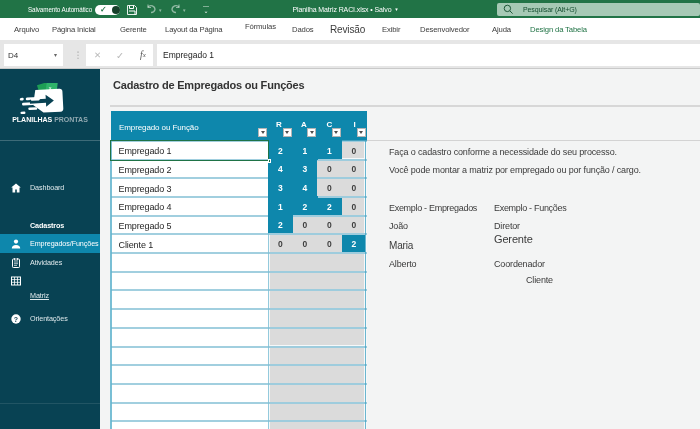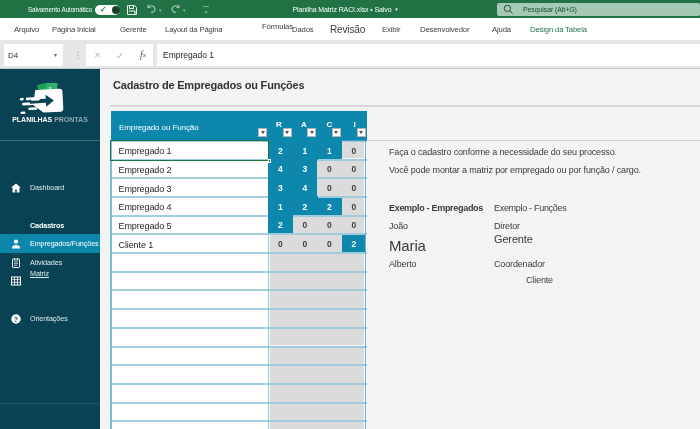--- a/index.html
+++ b/index.html
@@ -34,21 +34,21 @@
 <svg class="a" style="left:503px;top:3.5px;" width="11" height="11" viewBox="0 0 11 11">
 <circle cx="4.4" cy="4.4" r="3.2" fill="none" stroke="#124b2d" stroke-width="0.9"></circle>
 <path d="M6.9 6.9 L9.6 9.6" stroke="#124b2d" stroke-width="0.9"></path>
 </svg>
 <div class="a ct" style="left:523px;top:2.5px;height:13px;font-size:7px;letter-spacing:-0.1px;color:#124b2d;">Pesquisar (Alt+G)</div>
 <div class="a" style="left:0;top:18px;width:700px;height:23px;background:#fff;border-bottom:1px solid #e6e6e6;"></div>
 <div class="a ct" style="left:14px;top:18px;height:22px;font-size:7.7px;letter-spacing:-0.15px;color:#3c3c3c;white-space:nowrap;">Arquivo</div>
 <div class="a ct" style="left:52px;top:18px;height:22px;font-size:7.7px;letter-spacing:-0.15px;color:#3c3c3c;white-space:nowrap;">Página Inicial</div>
 <div class="a ct" style="left:120px;top:18px;height:22px;font-size:7.7px;letter-spacing:-0.15px;color:#3c3c3c;white-space:nowrap;">Gerente</div>
 <div class="a ct" style="left:165px;top:18px;height:22px;font-size:7.7px;letter-spacing:-0.15px;color:#3c3c3c;white-space:nowrap;">Layout da Página</div>
-<div class="a ct" style="left:262px;top:18px;height:17px;font-size:7.7px;letter-spacing:-0.15px;color:#3c3c3c;white-space:nowrap;">Fórmulas</div>
+<div class="a ct" style="left:245px;top:18px;height:17px;font-size:7.7px;letter-spacing:-0.15px;color:#3c3c3c;white-space:nowrap;">Fórmulas</div>
 <div class="a ct" style="left:292px;top:18px;height:22px;font-size:7.7px;letter-spacing:-0.15px;color:#3c3c3c;white-space:nowrap;">Dados</div>
 <div class="a ct" style="left:330px;top:18px;height:22px;font-size:10px;letter-spacing:-0.15px;color:#3c3c3c;white-space:nowrap;">Revisão</div>
 <div class="a ct" style="left:382px;top:18px;height:22px;font-size:7.7px;letter-spacing:-0.15px;color:#3c3c3c;white-space:nowrap;">Exibir</div>
 <div class="a ct" style="left:420px;top:18px;height:22px;font-size:7.7px;letter-spacing:-0.15px;color:#3c3c3c;white-space:nowrap;">Desenvolvedor</div>
 <div class="a ct" style="left:492px;top:18px;height:22px;font-size:7.7px;letter-spacing:-0.15px;color:#3c3c3c;white-space:nowrap;">Ajuda</div>
 <div class="a ct" style="left:530px;top:18px;height:22px;font-size:7.7px;letter-spacing:-0.15px;color:#217346;white-space:nowrap;">Design da Tabela</div>
 <div class="a" style="left:0;top:41px;width:700px;height:28px;background:#e6e6e6;border-bottom:1px solid #c9c9c9;"></div>
 <div class="a" style="left:4px;top:44px;width:59px;height:22px;background:#fff;"></div>
 <div class="a ct" style="left:8px;top:44px;height:22px;font-size:8px;color:#333;">D4</div>
 <div class="a" style="left:54px;top:51px;font-size:6px;color:#666;">▾</div>
@@ -77,21 +77,21 @@
 </g>
 </svg>
 <div class="a" style="left:0;top:116px;width:100px;text-align:center;font-size:7px;color:#fff;font-weight:bold;letter-spacing:0;">PLANILHAS <span style="color:#92a9b1;font-weight:bold;">PRONTAS</span></div>
 <div class="a" style="left:0;top:139.5px;width:100px;height:1px;background:rgba(255,255,255,.22);"></div>
 <div class="a" style="left:0;top:402.6px;width:100px;height:1px;background:rgba(255,255,255,.10);"></div>
 <div class="a" style="left:0;top:234.3px;width:100px;height:18.70px;background:#0e87ac;"></div>
 <div class="a ct" style="left:30px;top:178.6px;height:18px;font-size:7.2px;letter-spacing:-0.1px;color:#dfe9ec;font-weight:normal;white-space:nowrap;">Dashboard</div>
 <div class="a ct" style="left:30px;top:216.0px;height:18px;font-size:7.2px;letter-spacing:-0.1px;color:#fff;font-weight:bold;white-space:nowrap;">Cadastros</div>
 <div class="a ct" style="left:30px;top:234.7px;height:18px;font-size:7.2px;letter-spacing:-0.1px;color:#fff;font-weight:normal;white-space:nowrap;">Empregados/Funções</div>
 <div class="a ct" style="left:30px;top:253.39999999999998px;height:18px;font-size:7.2px;letter-spacing:-0.1px;color:#dfe9ec;font-weight:normal;white-space:nowrap;">Atividades</div>
-<div class="a ct" style="left:30px;top:264px;height:18px;font-size:7.2px;letter-spacing:-0.1px;color:#dfe9ec;font-weight:normal;white-space:nowrap;text-decoration:underline;">Matriz</div>
+<div class="a ct" style="left:30px;top:286px;height:18px;font-size:7.2px;letter-spacing:-0.1px;color:#dfe9ec;font-weight:normal;white-space:nowrap;text-decoration:underline;">Matriz</div>
 <div class="a ct" style="left:30px;top:309.5px;height:18px;font-size:7.2px;letter-spacing:-0.1px;color:#dfe9ec;font-weight:normal;white-space:nowrap;">Orientações</div>
 <svg class="a" style="left:11px;top:183px;" width="10" height="10" viewBox="0 0 10 10">
 <path d="M5 0.5 L9.8 4.6 h-1.3 v4.9 h-2.7 v-3 h-1.6 v3 H1.5 V4.6 H0.2 z" fill="#fff"></path>
 </svg>
 <svg class="a" style="left:11px;top:239px;" width="10" height="10" viewBox="0 0 10 10">
 <circle cx="5" cy="2.6" r="2.1" fill="#fff"></circle>
 <path d="M0.8 9.5 a4.2 3.6 0 0 1 8.4 0 z" fill="#fff"></path>
 </svg>
 <svg class="a" style="left:11px;top:257.5px;" width="10" height="10" viewBox="0 0 10 10">
 <rect x="1.5" y="1" width="7" height="8.5" rx="0.8" fill="none" stroke="#fff" stroke-width="1"></rect>
@@ -242,20 +242,20 @@
 <div class="a" style="left:269.60px;top:422.30px;width:23.70px;height:16.70px;background:#dbdbdb;"></div>
 <div class="a" style="left:292.50px;top:422.30px;width:25.30px;height:16.70px;background:#dbdbdb;"></div>
 <div class="a" style="left:317.00px;top:422.30px;width:25.30px;height:16.70px;background:#dbdbdb;"></div>
 <div class="a" style="left:341.50px;top:422.30px;width:22.90px;height:16.70px;background:#dbdbdb;"></div>
 <div class="a" style="left:110.4px;top:140.8px;width:1.3px;height:288.2px;background:rgba(98,180,206,.85);"></div>
 <div class="a" style="left:365.0px;top:140.8px;width:1.4px;height:288.2px;background:rgba(60,160,192,.75);"></div>
 <div class="a" style="left:110.2px;top:139.7px;width:159px;height:20.9px;border:1.8px solid #1f7346;"></div>
 <div class="a" style="left:267.8px;top:159px;width:3.6px;height:3.6px;background:#1e7145;border:0.5px solid #fff;"></div>
 <div class="a ct" style="left:389px;top:142.30px;height:18.7px;font-size:9px;letter-spacing:-0.15px;color:#3b3b3b;font-weight:normal;white-space:nowrap;">Faça o cadastro conforme a necessidade do seu processo.</div>
 <div class="a ct" style="left:389px;top:161.00px;height:18.7px;font-size:9px;letter-spacing:-0.15px;color:#3b3b3b;font-weight:normal;white-space:nowrap;">Você pode montar a matriz por empregado ou por função / cargo.</div>
-<div class="a ct" style="left:389px;top:198.40px;height:18.7px;font-size:9px;letter-spacing:-0.3px;color:#3b3b3b;font-weight:bold;white-space:nowrap;">Exemplo - Empregados</div>
+<div class="a ct" style="left:389px;top:198.40px;height:18.7px;font-size:9px;letter-spacing:-0.3px;color:#3b3b3b;font-weight:normal;white-space:nowrap;">Exemplo - Empregados</div>
 <div class="a ct" style="left:494px;top:198.40px;height:18.7px;font-size:9px;letter-spacing:-0.3px;color:#3b3b3b;font-weight:normal;white-space:nowrap;">Exemplo - Funções</div>
 <div class="a ct" style="left:389px;top:217.10px;height:18.7px;font-size:9px;letter-spacing:-0.15px;color:#3b3b3b;font-weight:normal;white-space:nowrap;">João</div>
 <div class="a ct" style="left:494px;top:217.10px;height:18.7px;font-size:9px;letter-spacing:-0.15px;color:#3b3b3b;font-weight:normal;white-space:nowrap;">Diretor</div>
-<div class="a ct" style="left:389px;top:235.80px;height:18.7px;font-size:15px;letter-spacing:-0.15px;color:#3b3b3b;font-weight:normal;white-space:nowrap;">Maria</div>
+<div class="a ct" style="left:389px;top:235.80px;height:18.7px;font-size:10px;letter-spacing:-0.15px;color:#3b3b3b;font-weight:normal;white-space:nowrap;">Maria</div>
 <div class="a ct" style="left:494px;top:230px;height:18.7px;font-size:11px;letter-spacing:-0.15px;color:#3b3b3b;font-weight:normal;white-space:nowrap;">Gerente</div>
 <div class="a ct" style="left:389px;top:254.50px;height:18.7px;font-size:9px;letter-spacing:-0.15px;color:#3b3b3b;font-weight:normal;white-space:nowrap;">Alberto</div>
 <div class="a ct" style="left:494px;top:254.50px;height:18.7px;font-size:9px;letter-spacing:-0.15px;color:#3b3b3b;font-weight:normal;white-space:nowrap;">Coordenador</div>
 <div class="a ct" style="left:494px;top:271px;height:18.7px;font-size:9px;letter-spacing:-0.15px;color:#3b3b3b;font-weight:normal;white-space:nowrap;margin-left:32px;">Cliente</div>
 </body></html>

